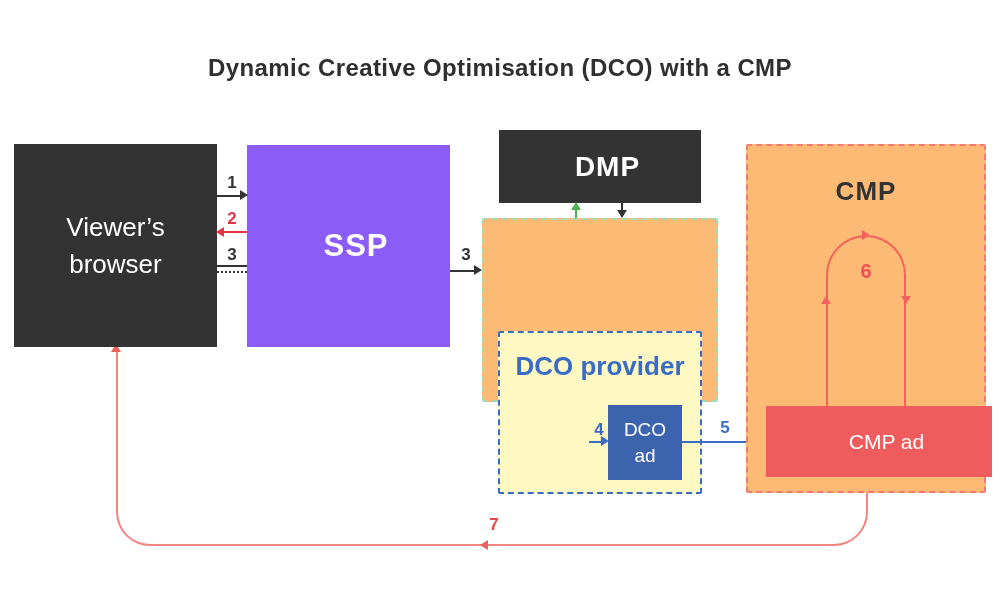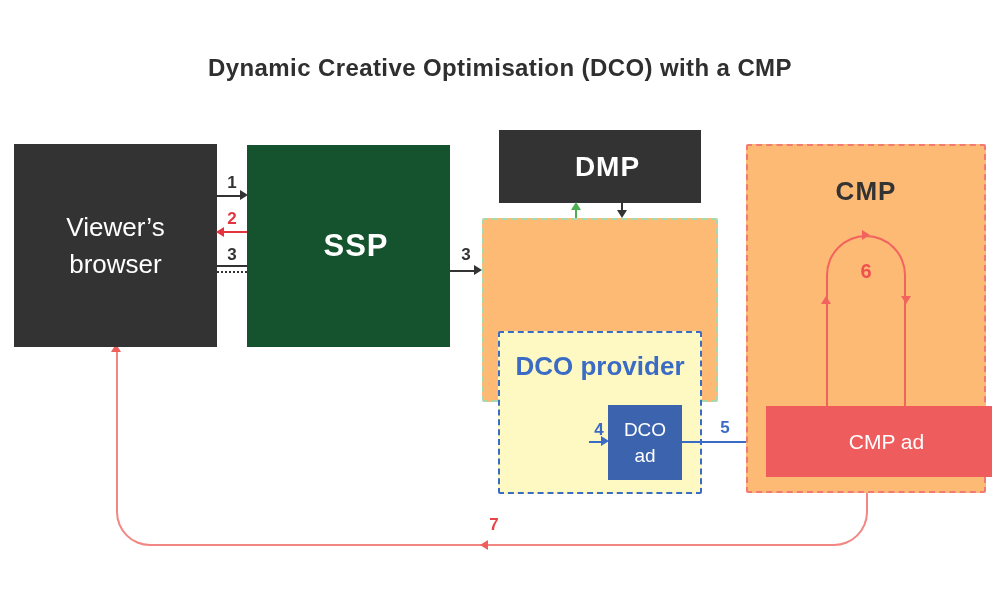--- a/index.html
+++ b/index.html
@@ -51,21 +51,21 @@
   <div class="path7a"></div>
   <div class="path7b"></div>
   <span class="tri tri-up" style="--c:#ef5f5c;left:111px;top:344px;"></span>
   <span class="tri tri-left" style="--c:#ef5f5c;left:480px;top:540px;"></span>
   <span class="num" style="left:478px;top:516px;color:#e94747;">7</span>
 
   <div class="node dark" style="left:14px;top:144px;width:203px;height:203px;font-size:26px;line-height:1.4;padding:0 26px;">
     <span>Viewer’s browser</span>
   </div>
 
-  <div class="node" style="left:247px;top:145px;width:203px;height:202px;background:#14532d;font-size:31px;font-weight:bold;letter-spacing:1px;">
+  <div class="node" style="left:247px;top:145px;width:203px;height:202px;background:#8b5cf6;font-size:31px;font-weight:bold;letter-spacing:1px;">
     <span>SSP</span>
   </div>
 
   <span class="num" style="left:216px;top:174px;color:#333333;">1</span>
   <div class="hl" style="--c:#333333;left:217px;top:195px;width:25px;"></div>
   <span class="tri tri-right" style="--c:#333333;left:240px;top:190px;"></span>
 
   <span class="num" style="left:216px;top:210px;color:#e23540;">2</span>
   <div class="hl" style="--c:#e23540;left:223px;top:231px;width:24px;"></div>
   <span class="tri tri-left" style="--c:#e23540;left:216px;top:227px;"></span>

